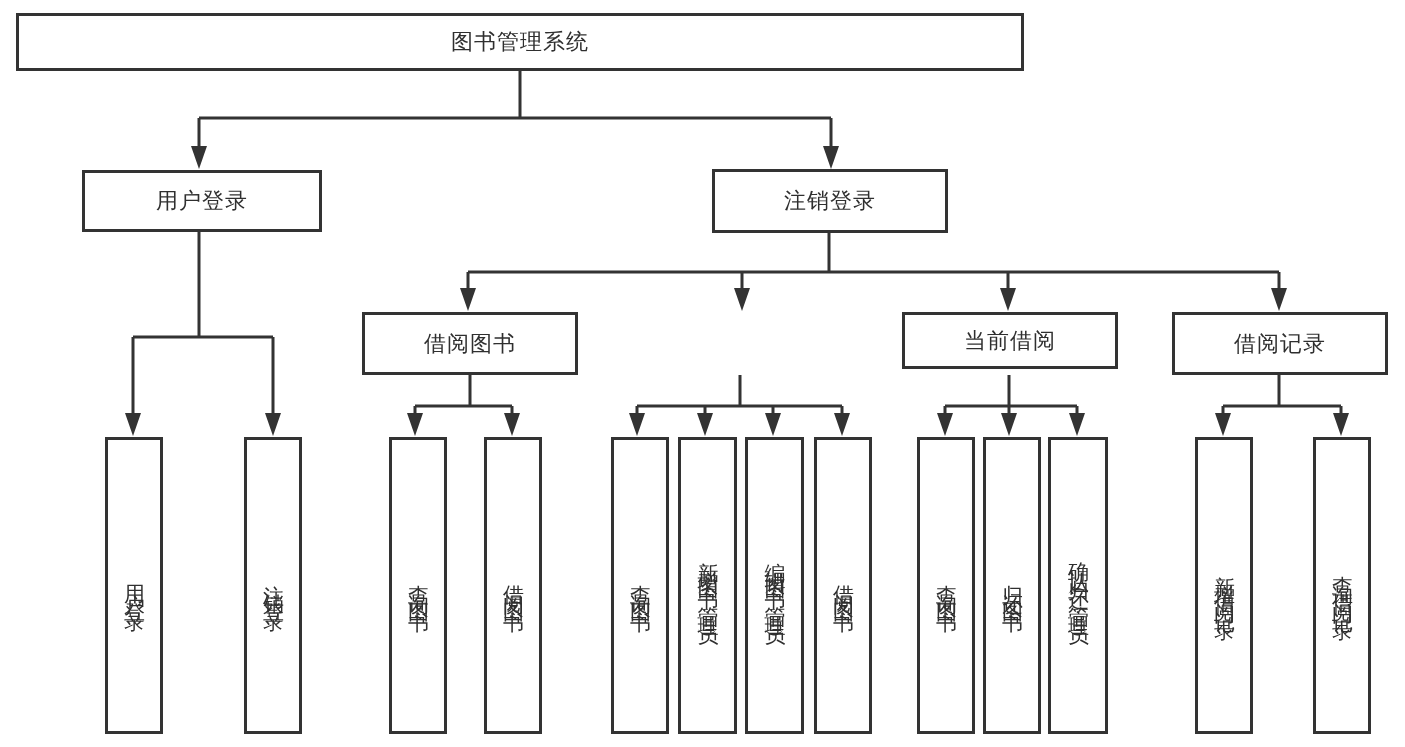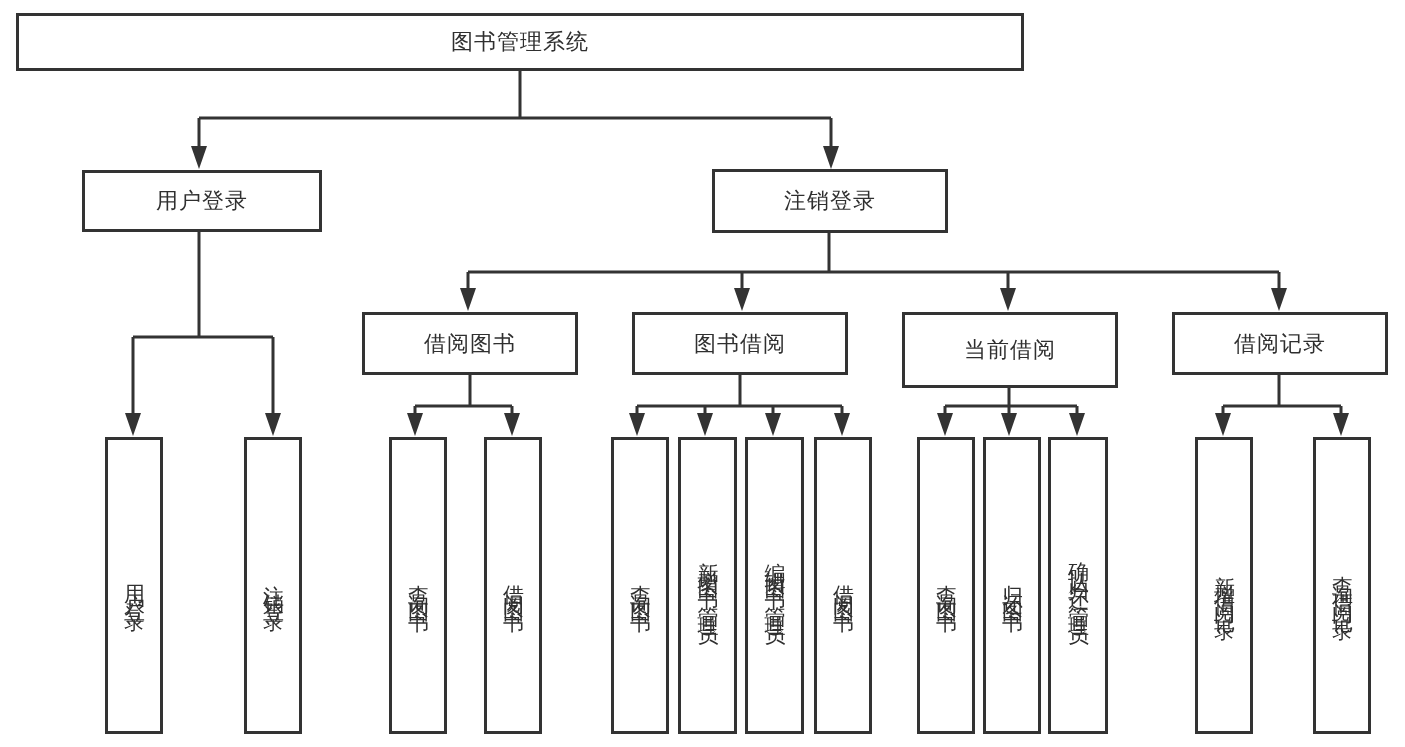--- a/index.html
+++ b/index.html
@@ -104,24 +104,21 @@
   <div class="node h" style="left:82px;top:170px;width:240px;height:62px">
     <span>用户登录</span>
   </div>
   <div class="node h" style="left:712px;top:169px;width:236px;height:64px">
     <span>注销登录</span>
   </div>
 
   <div class="node h" style="left:362px;top:312px;width:216px;height:63px">
     <span>借阅图书</span>
   </div>
-  <div class="node h" style="left:632px;top:312px;width:216px;height:63px">
-    <span>图书借阅</span>
-  </div>
-  <div class="node h" style="left:902px;top:312px;width:216px;height:76px">
+  <div class="node h" style="left:902px;top:312px;width:216px;height:57px">
     <span>当前借阅</span>
   </div>
   <div class="node h" style="left:1172px;top:312px;width:216px;height:63px">
     <span>借阅记录</span>
   </div>
 
   <div class="node v" style="left:105px;top:437px;width:58px;height:297px">
     <span>用户登录</span>
   </div>
   <div class="node v" style="left:244px;top:437px;width:58px;height:297px">

